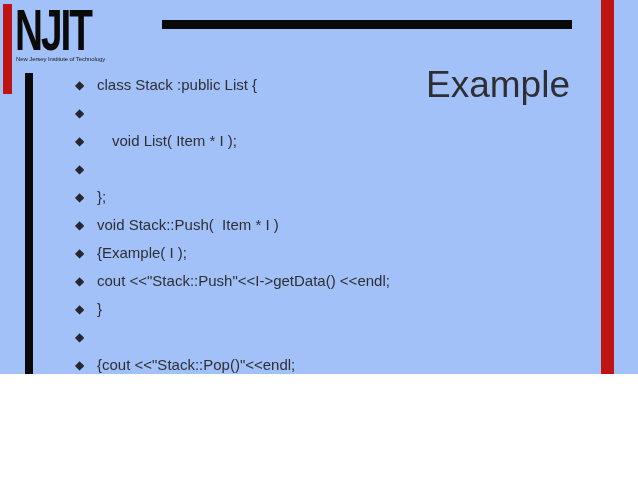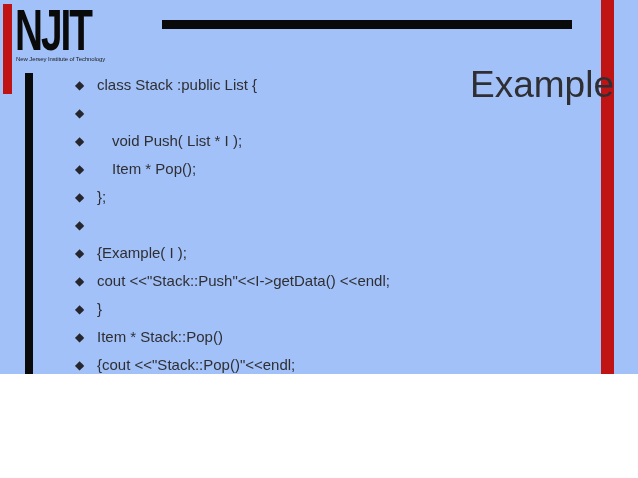--- a/index.html
+++ b/index.html
@@ -22,21 +22,21 @@
     letter-spacing:-3px;color:var(--black,#0A0A0A);
     transform:scaleX(0.68);transform-origin:left top;
   }
   .njit-tagline{
     position:absolute;left:16px;top:56px;width:120px;
     font-size:6px;letter-spacing:-0.1px;color:#1c1c1c;
   }
   
   .slide-title{
     position:absolute;left:426px;top:64px;
-    font-size:37px;color:var(--text,#2F2F33);margin-left:44px;
+    font-size:37px;color:var(--text,#2F2F33);
   }
   
   .content-list{position:absolute;left:75px;top:71px;width:520px;}
   .line{display:flex;align-items:center;height:28px;}
   .bullet{
     width:22px;flex:0 0 22px;font-size:12px;
     color:#26262C;line-height:28px;
   }
   .text{
     font-size:15px;color:var(--text,#2F2F33);
@@ -69,48 +69,47 @@
   <div class="content-list">
       <div class="line">
         <span class="bullet">◆</span>
         <span class="text">class Stack :public List {</span>
       </div>
       <div class="line">
         <span class="bullet">◆</span>
       </div>
       <div class="line indent">
         <span class="bullet">◆</span>
-        <span class="text">void Push( List * I );</span>
+        <span class="text">void List( Item * I );</span>
       </div>
       <div class="line indent">
         <span class="bullet">◆</span>
-        <span class="text">Item * Pop();</span>
       </div>
       <div class="line">
         <span class="bullet">◆</span>
         <span class="text">};</span>
       </div>
       <div class="line">
         <span class="bullet">◆</span>
+        <span class="text">void Stack::Push(  Item * I )</span>
       </div>
       <div class="line">
         <span class="bullet">◆</span>
         <span class="text">{Example( I );</span>
       </div>
       <div class="line">
         <span class="bullet">◆</span>
         <span class="text">cout &lt;&lt;"Stack::Push"&lt;&lt;I-&gt;getData() &lt;&lt;endl;</span>
       </div>
       <div class="line">
         <span class="bullet">◆</span>
         <span class="text">}</span>
       </div>
       <div class="line">
         <span class="bullet">◆</span>
-        <span class="text">Item * Stack::Pop()</span>
       </div>
       <div class="line">
         <span class="bullet">◆</span>
         <span class="text">{cout &lt;&lt;"Stack::Pop()"&lt;&lt;endl;</span>
       </div>
       <div class="line indent">
         <span class="bullet">◆</span>
       </div>
       <div class="line">
         <span class="bullet">◆</span>

